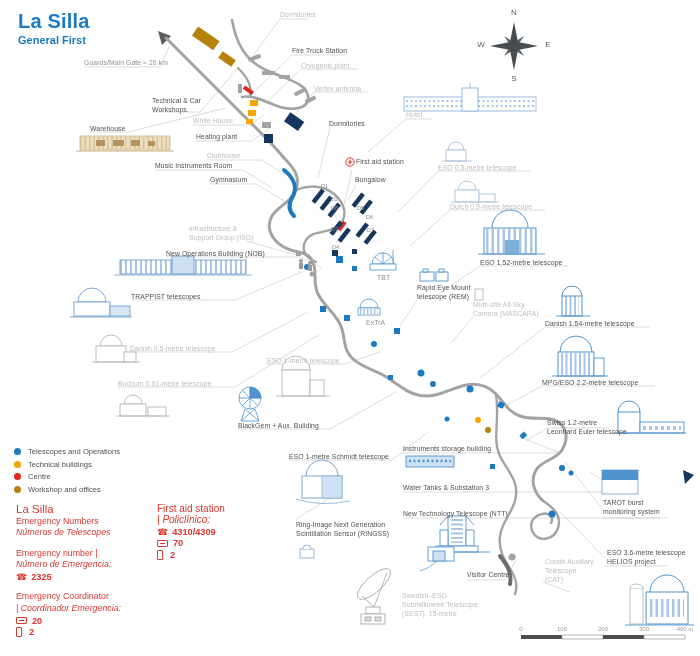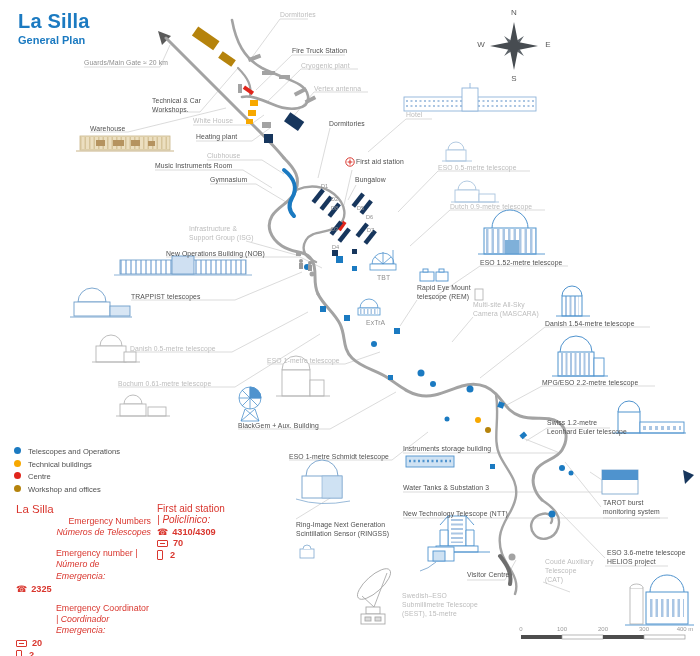--- a/index.html
+++ b/index.html
@@ -15,29 +15,29 @@
   .map-label{position:absolute;font-size:6.8px;line-height:1.3;white-space:nowrap;letter-spacing:.1px;}
   .tone-dark{color:#4f4f4f;}
   .tone-mid{color:#8f8f8f;}
   .tone-light{color:#bcbcbc;}
   .dorm-label{position:absolute;font-size:5.6px;color:#8f8f8f;white-space:nowrap;}
   
   .compass-letter{position:absolute;font-size:8px;color:#5a5a5a;transform:translateX(-50%);}
   
   #legend{position:absolute;left:14px;top:447px;display:flex;gap:60px;}
   #legend ul{list-style:none;margin:0;padding:0;}
-  #legend li{display:flex;margin-bottom:3.5px;font-size:7.6px;color:#4f4f4f;}
+  #legend li{display:flex;align-items:center;margin-bottom:3.5px;font-size:7.6px;color:#4f4f4f;}
   #legend .dot{width:7px;height:7px;border-radius:50%;margin-right:7px;flex:0 0 auto;}
   
   .red-panel{position:absolute;color:#d9362e;}
   #emergency{left:16px;top:503px;width:135px;}
   #first-aid{left:157px;top:503px;width:120px;}
   .em-h1{font-size:11.5px;margin-bottom:1px;}
-  .em-h2{font-size:8.8px;line-height:1.3;text-align:right;}
-  .em-sub{font-size:8.8px;line-height:1.3;margin-left:40px;}
+  .em-h2{font-size:8.8px;line-height:1.3;}
+  .em-sub{font-size:8.8px;line-height:1.3;}
   .italic{font-style:italic;}
   .em-gap{height:9px;}
   .em-line{font-size:9.2px;font-weight:bold;display:flex;align-items:center;margin-top:1.5px;}
   .icon-phone{font-size:9px;font-weight:normal;margin-right:4px;}
   .icon-pager{display:inline-block;width:9px;height:5px;border:1px solid #d9362e;border-radius:1px;margin-right:5px;
               background:linear-gradient(#d9362e,#d9362e) center/5px 1px no-repeat;}
   .icon-mobile{display:inline-block;width:4px;height:8px;border:1px solid #d9362e;border-radius:1px;margin-right:7px;}
   .fa-h1{font-size:10px;}
   
   .scale-tick{position:absolute;font-size:6px;color:#9a9a9a;transform:translateX(-50%);white-space:nowrap;}
@@ -375,21 +375,21 @@
   <g>
     <rect x="521" y="635" width="41" height="4" fill="#4d4d4d"></rect>
     <rect x="562" y="635" width="41" height="4" fill="#fff" stroke="#9a9a9a" stroke-width="0.7"></rect>
     <rect x="603" y="635" width="41" height="4" fill="#4d4d4d"></rect>
     <rect x="644" y="635" width="41" height="4" fill="#fff" stroke="#9a9a9a" stroke-width="0.7"></rect>
   </g>
 </svg>
 
   <div id="title">
     <div class="t1">La Silla</div>
-    <div class="t2">General Plan</div>
+    <div class="t2">General First</div>
   </div>
 
   <span class="compass-letter" style="left:514px;top:8px;">N</span>
   <span class="compass-letter" style="left:548px;top:40px;">E</span>
   <span class="compass-letter" style="left:514px;top:74px;">S</span>
   <span class="compass-letter" style="left:481px;top:40px;">W</span>
 
   <div id="label-layer">
       <div class="map-label tone-mid" style="left: 84px; top: 59px;">
         <div>Guards/Main Gate ≈ 20 km</div>

